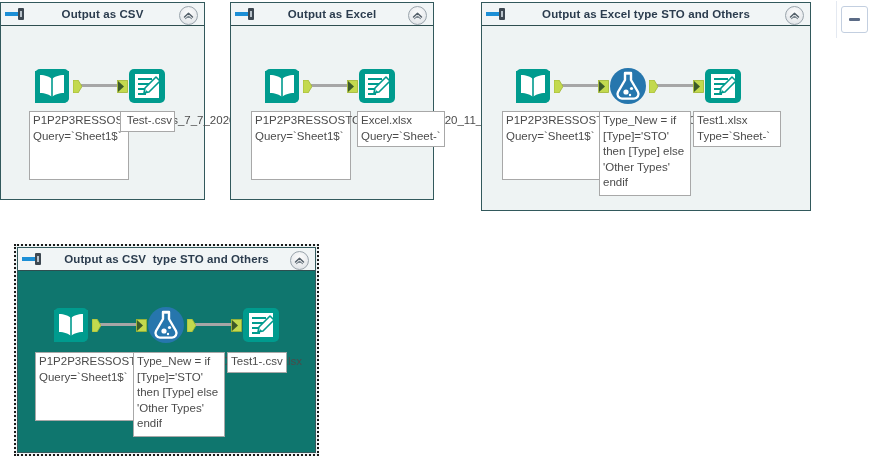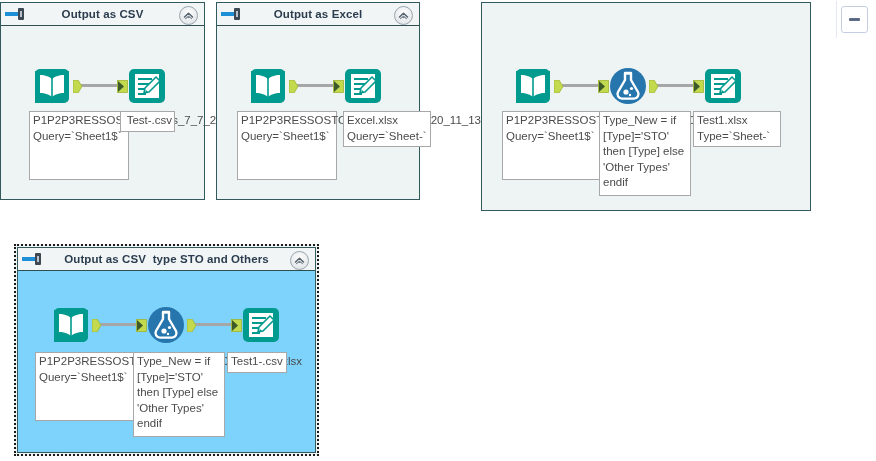--- a/index.html
+++ b/index.html
@@ -21,21 +21,21 @@
   }
   .container.selected{
     border:2px dotted #1a1a1a;
     padding:1px;
   }
   .container.selected > .inner{
     border:1px solid #32595c;
     height:100%;
     box-sizing:border-box;
     position:relative;
-    background:#7dd3fc;
+    background:#0f766e;
   }
   .container > .inner{
     position:relative;
     height:100%;
     box-sizing:border-box;
   }
 
   .titlebar{
     height:23px;
     background:#f1f5f6;
@@ -183,21 +183,21 @@
     <rect x="12" y="28" width="8" height="2" fill="#009b8e"></rect>
     <path d="M30 12 l4 4 l-11 11 l-5 1 l1 -5 z" fill="#ffffff" stroke="#009b8e" stroke-width="1.6" stroke-linejoin="round"></path>
     <path d="M19 28 l3 -1 l-2 -2 z" fill="#009b8e"></path>
   </svg>
         </div>
         <div class="label" style="left: 28px; top: 108px; width: 100px; min-height: 69px;">P1P2P3RESSOSTO_Status_7_7_2020_11_13.xlsx
 Query=`Sheet1$`</div>
         <div class="label" style="left: 119px; top: 108px; width: 55px; min-height: 20px; text-align: right;">Test-.csv</div>
       </div>
     </div>
-    <div class="container" style="left: 216px; top: 2px; width: 204px; height: 198px;">
+    <div class="container" style="left: 230px; top: 2px; width: 204px; height: 198px;">
       <div class="inner">
         <div class="titlebar">
           <span class="slider-icon">
             <span class="bar"></span>
             <span class="knob"></span>
           </span>
           <span class="title-text">Output as Excel</span>
           <span class="collapse-btn">
             <svg width="11" height="9" viewBox="0 0 11 9" xmlns="http://www.w3.org/2000/svg">
               <path d="M1.5 6 L5.5 2.2 L9.5 6" fill="none" stroke="#55616b" stroke-width="1.5" stroke-linecap="round" stroke-linejoin="round"></path>
@@ -236,20 +236,33 @@
   </svg>
         </div>
         <div class="label" style="left: 20px; top: 108px; width: 100px; min-height: 69px;">P1P2P3RESSOSTO_Status_7_7_2020_11_13.xlsx
 Query=`Sheet1$`</div>
         <div class="label" style="left: 126px; top: 108px; width: 88px; min-height: 36px;">Excel.xlsx
 Query=`Sheet-`</div>
       </div>
     </div>
     <div class="container" style="left: 481px; top: 2px; width: 330px; height: 209px;">
       <div class="inner">
+        <div class="titlebar">
+          <span class="slider-icon">
+            <span class="bar"></span>
+            <span class="knob"></span>
+          </span>
+          <span class="title-text">Output as Excel type STO and Others</span>
+          <span class="collapse-btn">
+            <svg width="11" height="9" viewBox="0 0 11 9" xmlns="http://www.w3.org/2000/svg">
+              <path d="M1.5 6 L5.5 2.2 L9.5 6" fill="none" stroke="#55616b" stroke-width="1.5" stroke-linecap="round" stroke-linejoin="round"></path>
+              <path d="M2.5 7.6 L5.5 5.2 L8.5 7.6" fill="none" stroke="#7d8891" stroke-width="1.1" stroke-linecap="round" stroke-linejoin="round"></path>
+            </svg>
+          </span>
+        </div>
         <div class="wire" style="left: 80px; top: 81px; width: 45px;"></div>
         <span class="anchor-out" style="left: 72px; top: 76px;"><svg width="9" height="13" viewBox="0 0 9 13" xmlns="http://www.w3.org/2000/svg">
     <path d="M0 0 h5 l4 6.5 l-4 6.5 h-5 z" fill="#c3d94e" stroke="#9fb531" stroke-width="0.8"></path>
   </svg></span>
         <span class="anchor-in" style="left: 116px; top: 76px;"><svg width="11" height="13" viewBox="0 0 11 13" xmlns="http://www.w3.org/2000/svg">
     <rect x="0.5" y="0.5" width="10" height="12" fill="#c3d94e" stroke="#9fb531" stroke-width="0.8"></rect>
     <path d="M1 1 l6 5.5 l-6 5.5 z" fill="#3c5a2a"></path>
   </svg></span>
         <div class="wire" style="left: 175px; top: 81px; width: 45px;"></div>
         <span class="anchor-out" style="left: 167px; top: 76px;"><svg width="9" height="13" viewBox="0 0 9 13" xmlns="http://www.w3.org/2000/svg">

